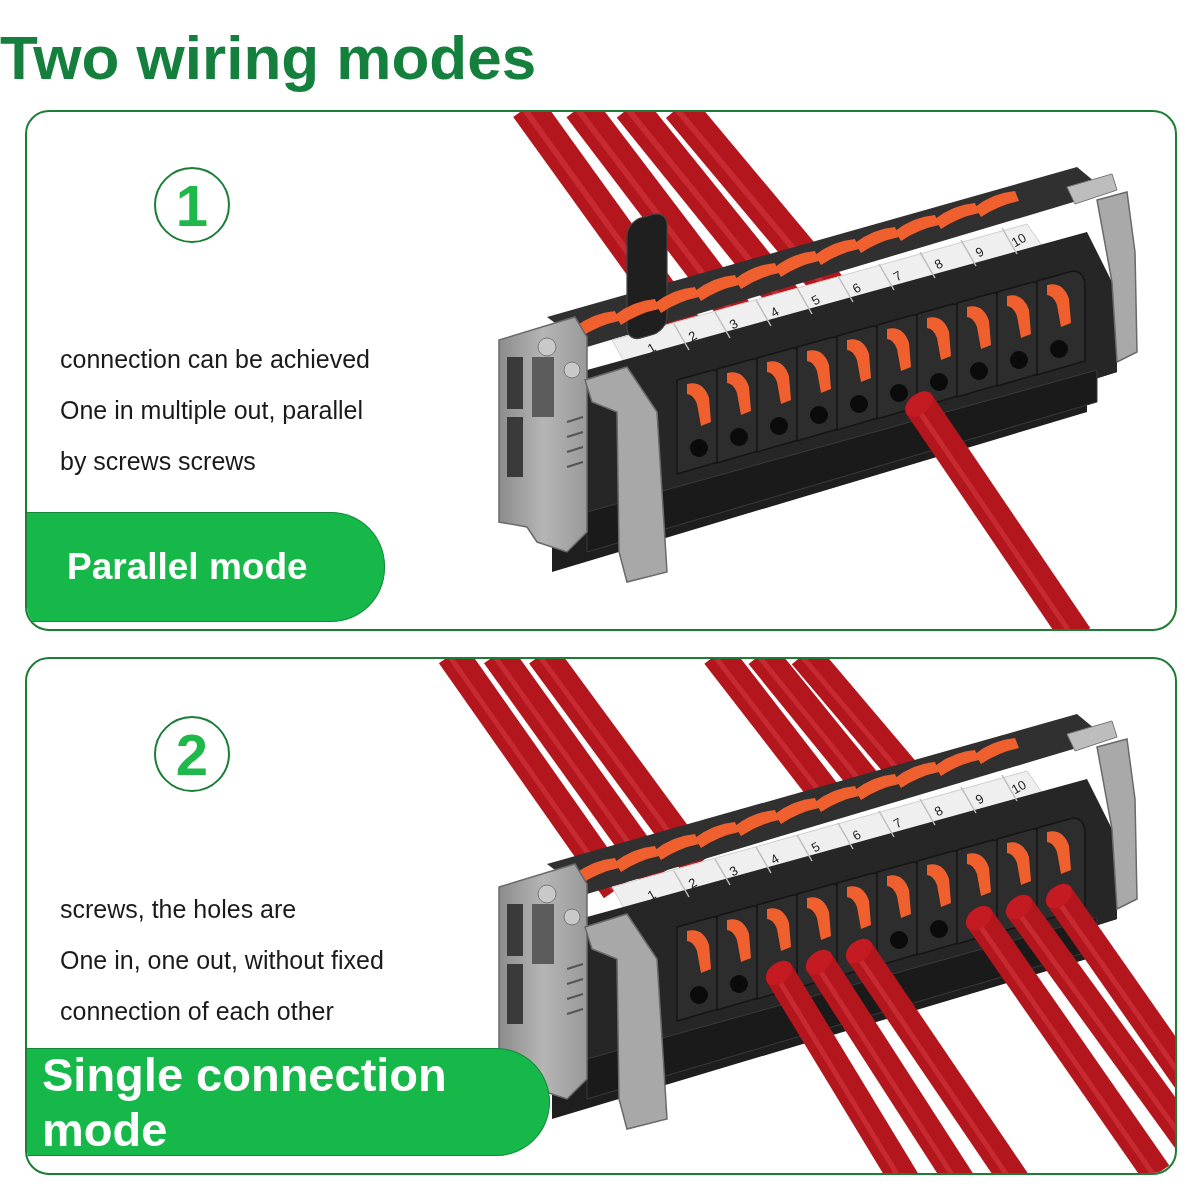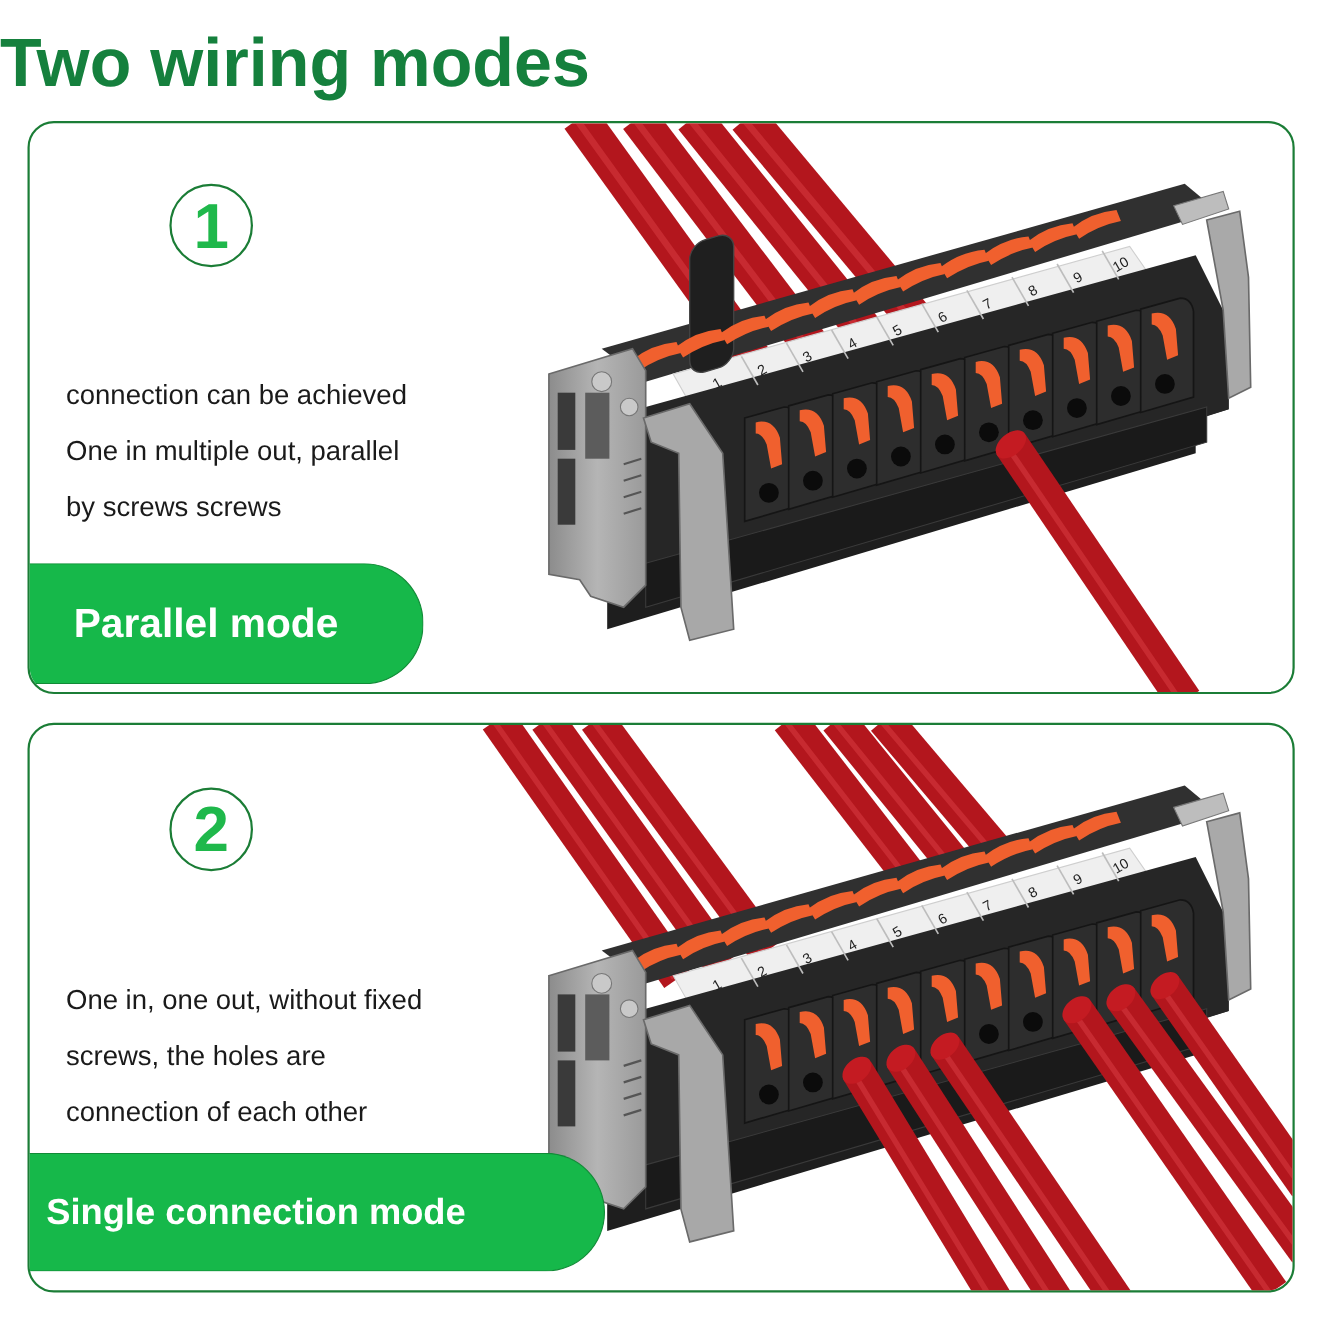--- a/index.html
+++ b/index.html
@@ -22,21 +22,21 @@
     line-height: 74px; font-family: "Liberation Sans", sans-serif; background: #fff;
   }
   .desc { position: absolute; left: 33px; font-size: 25px; line-height: 51px; color: #1a1a1a; }
   .desc div { white-space: nowrap; }
   .badge {
     position: absolute; left: -2px; background: #16b84a; color: #ffffff; font-weight: bold;
     font-family: "Liberation Sans", sans-serif; border-radius: 0 54px 54px 0;
     box-sizing: border-box; display: flex; align-items: center; border: 1px solid #128a37; border-left: none;
   }
   #badge-1 { top: 388px; width: 360px; height: 110px; font-size: 37px; padding-left: 42px; margin-top: 12px; }
-  #badge-2 { top: 389px; width: 525px; height: 108px; font-size: 33px; padding-left: 17px; }
+  #badge-2 { top: 389px; width: 525px; height: 108px; font-size: 47px; padding-left: 17px; }
 </style>
 </head>
 <body>
 
 <div class="title">Two wiring modes</div>
 
 <div class="panel" id="panel-1">
   <svg class="art" width="1152" height="521" viewBox="0 0 1152 521">
     <defs>
       <linearGradient id="wireG" x1="0" y1="0" x2="1" y2="0">
@@ -354,21 +354,21 @@
         <ellipse cx="952" cy="259" rx="15" ry="10" transform="rotate(-40 952 259)"></ellipse>
         <ellipse cx="992" cy="248" rx="15" ry="10" transform="rotate(-40 992 248)"></ellipse>
         <ellipse cx="1032" cy="237" rx="15" ry="10" transform="rotate(-40 1032 237)"></ellipse>
       </g>
     </g>
   </svg>
 
   <div class="num-circle" style="left:127px; top:57px;">2</div>
 
   <div class="desc" style="top:225px;">
+    <div>screws, the holes are</div>
     <div>One in, one out, without fixed</div>
-    <div>screws, the holes are</div>
     <div>connection of each other</div>
   </div>
 
   <div class="badge" id="badge-2">
     <span>Single connection mode</span>
   </div>
 </div>
 
 </body></html>

